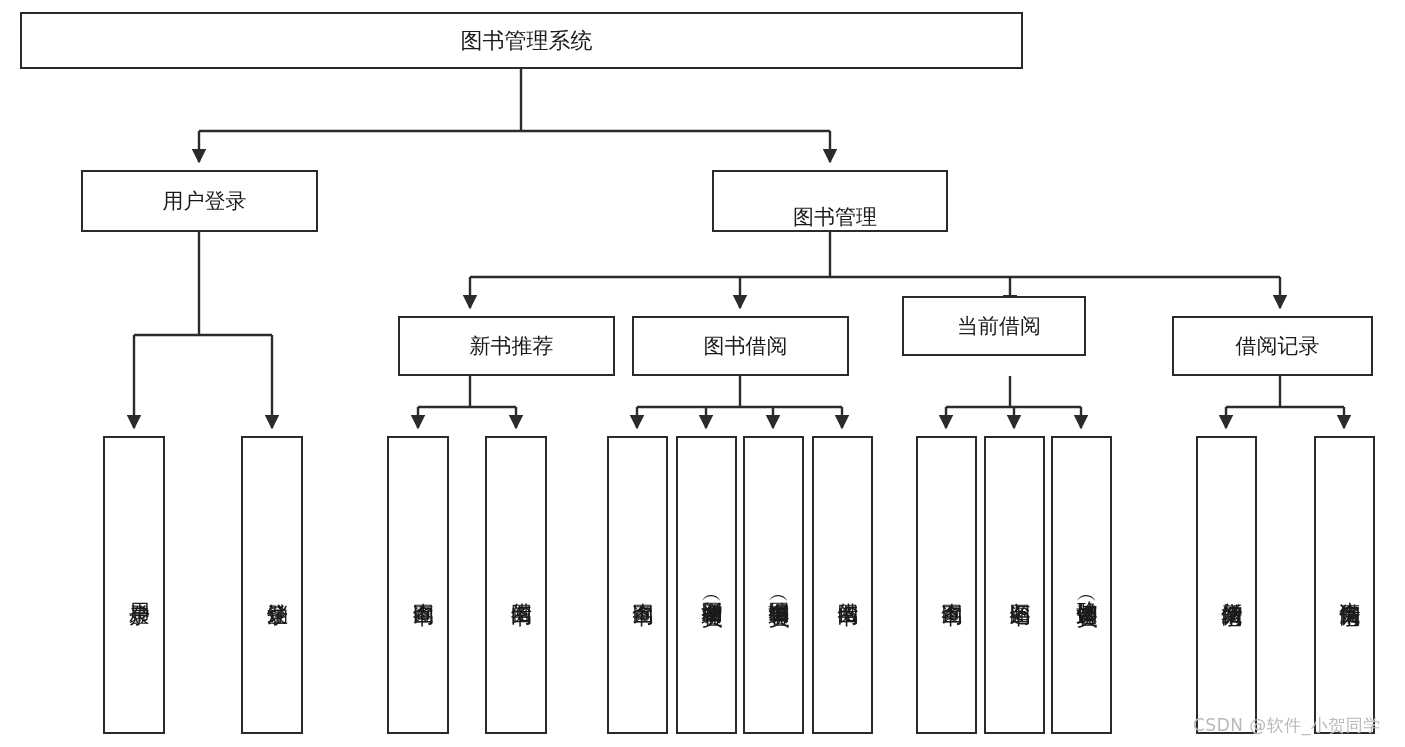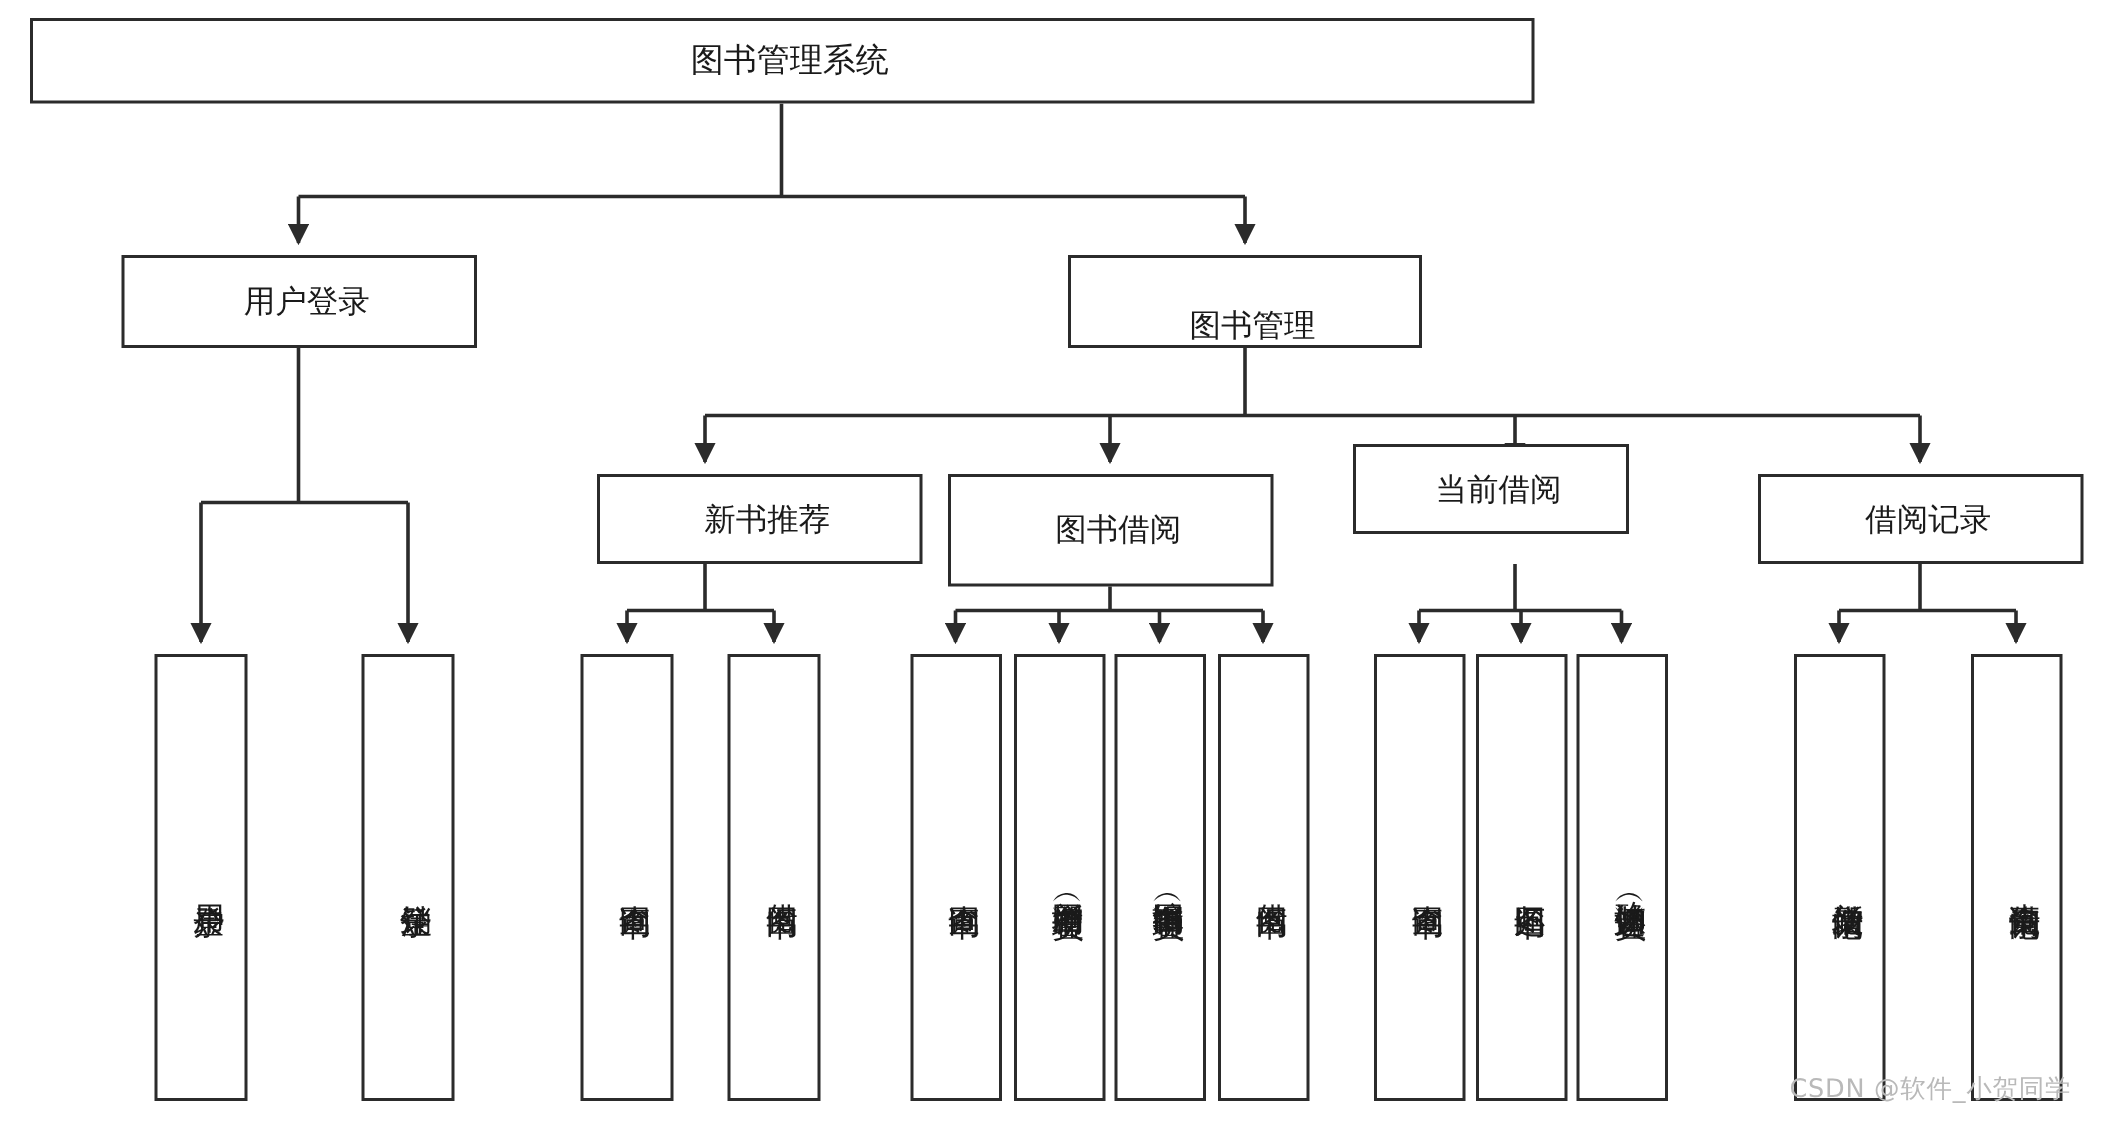--- a/index.html
+++ b/index.html
@@ -129,27 +129,27 @@
   <div class="node horizontal" style="left:81px; top:170px; width:237px; height:62px;">
     <span>用户登录</span>
   </div>
   <div class="node horizontal" style="left:712px; top:170px; width:236px; height:62px;align-items:flex-end;">
     <span>图书管理</span>
   </div>
 
   <div class="node horizontal" style="left:370px; top:316px; width:217px; height:60px;margin-left:28px;">
     <span>新书推荐</span>
   </div>
-  <div class="node horizontal" style="left:632px; top:316px; width:217px; height:75px;">
+  <div class="node horizontal" style="left:632px; top:316px; width:217px; height:60px;">
     <span>图书借阅</span>
   </div>
   <div class="node horizontal" style="left:902px; top:296px; width:184px; height:60px;">
     <span>当前借阅</span>
   </div>
-  <div class="node horizontal" style="left:1172px; top:316px; width:217px; height:60px;">
+  <div class="node horizontal" style="left:1172px; top:316px; width:201px; height:60px;">
     <span>借阅记录</span>
   </div>
 
   <div class="node vertical" style="left:103px; top:436px; width:62px; height:298px;">
     <span>用户登录</span>
   </div>
   <div class="node vertical" style="left:241px; top:436px; width:62px; height:298px;">
     <span>注销登录</span>
   </div>
   <div class="node vertical" style="left:387px; top:436px; width:62px; height:298px;">

